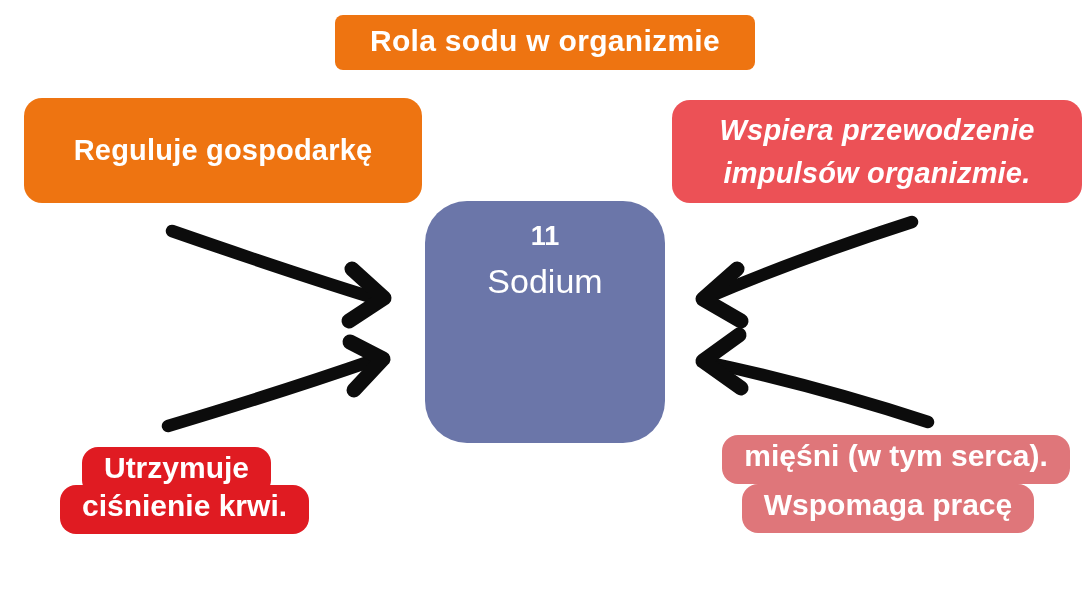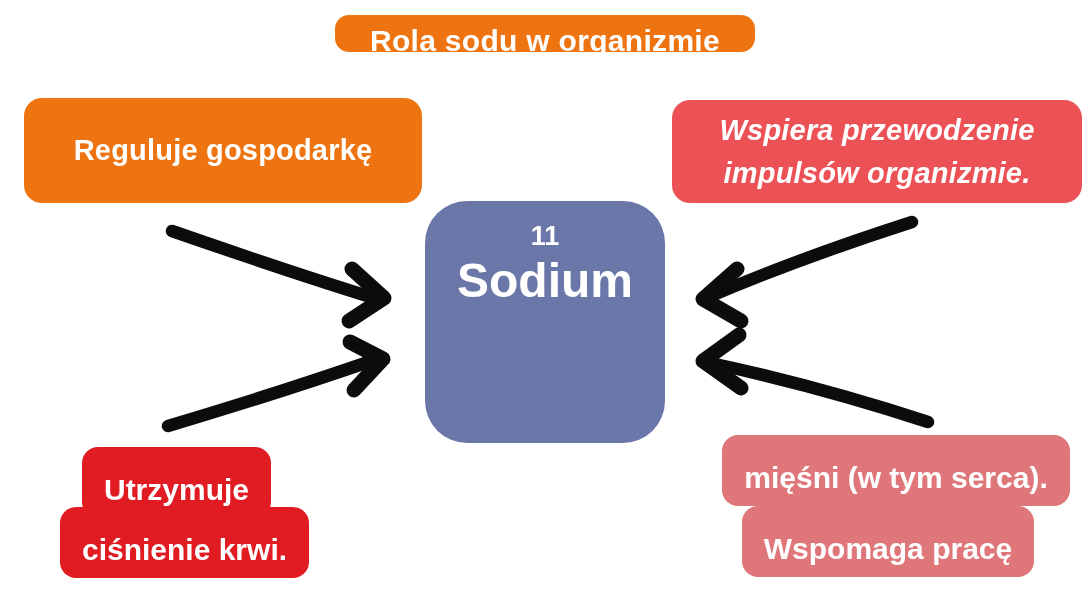--- a/index.html
+++ b/index.html
@@ -12,22 +12,22 @@
     -webkit-font-smoothing:antialiased;
   }
   .pill{
     position:absolute;
     color:#ffffff;
     font-weight:700;
     text-align:center;
     box-sizing:border-box;
   }
   .title-pill{
-    left:335px;top:15px;width:420px;height:37px;
-    border-radius:14px;
+    left:335px;top:15px;width:420px;height:55px;
+    border-radius:8px;
     font-size:30px;line-height:51px;
     letter-spacing:.3px;
   }
   .fact-card{
     position:absolute;
     color:#ffffff;
     font-weight:700;
     text-align:center;
     display:flex;flex-direction:column;justify-content:center;
     box-sizing:border-box;
@@ -39,21 +39,21 @@
   .stack{
     position:absolute;
     display:flex;flex-direction:column;align-items:center;
     color:#ffffff;font-weight:700;text-align:center;
   }
   .stack-bl{left:33px;top:447px;width:287px;}
   .stack-br{left:693px;top:446px;width:390px;}
   .stack .hl{
     display:inline-block;
     font-size:30px;line-height:38px;
-    padding:24px 22px 9px;
+    padding:2px 22px 9px;
     border-radius:16px;
     white-space:nowrap;
   }
   .stack .hl.second{margin-top:-11px;margin-left:16px;}
   .element-tile{
     position:absolute;
     left:425px;top:201px;width:240px;height:242px;
     border-radius:42px;
     color:#ffffff;
     display:flex;flex-direction:column;align-items:center;
@@ -63,21 +63,21 @@
     margin-top:14px;
     font-size:27px;line-height:42px;font-weight:700;
   }
   .element-symbol{
     margin-top:2px;
     font-size:128px;line-height:118px;font-weight:700;
     letter-spacing:2px;
   }
   .element-name{
     margin-top:4px;
-    font-size:48px;line-height:40px;font-weight:700;
+    font-size:34px;line-height:40px;font-weight:400;
   }
   .arrows{position:absolute;left:0;top:0;pointer-events:none;}
 </style>
 </head>
 <body>
 
 <div class="canvas">
 
   <div class="pill title-pill" style="background-color: rgb(238, 116, 17);">Rola sodu w organizmie</div>
 

